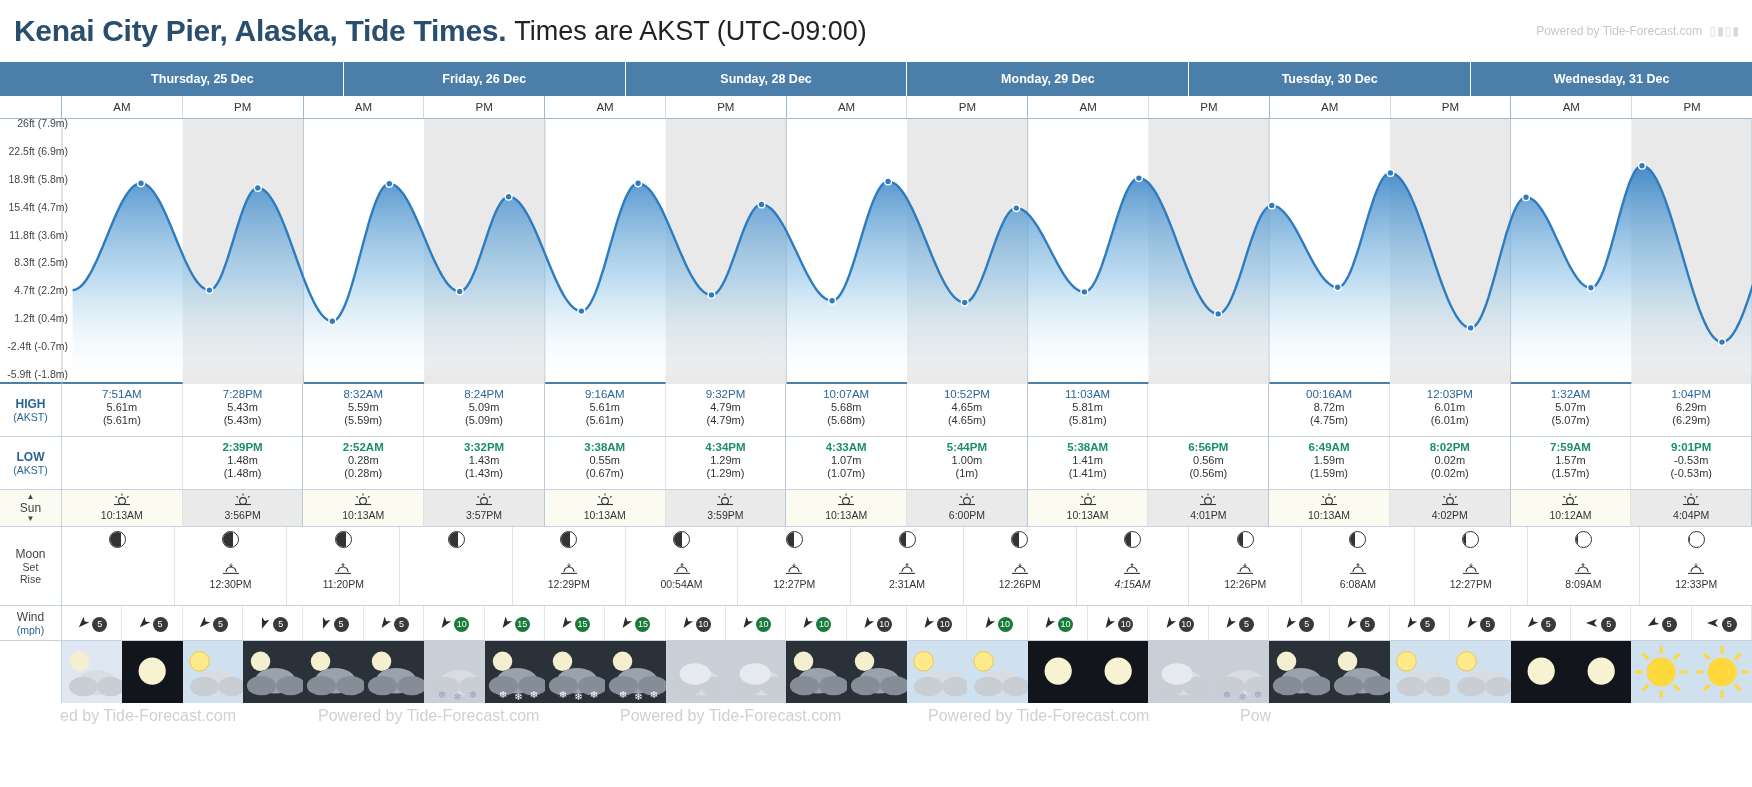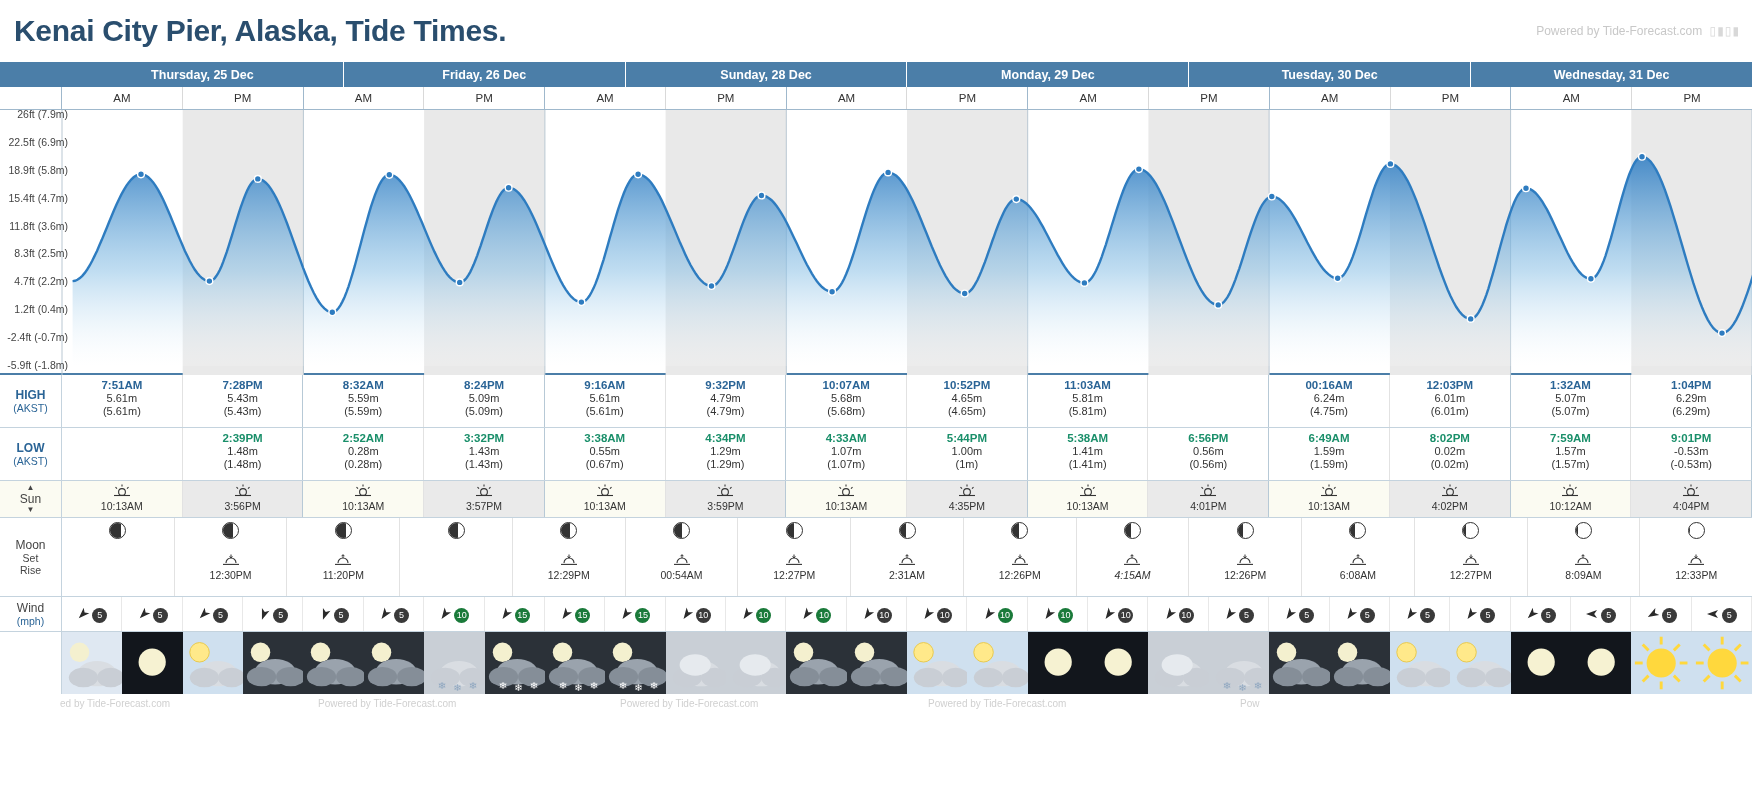--- a/index.html
+++ b/index.html
@@ -14,21 +14,21 @@
   #app { position:relative; width:1752px; height:787px; }
 
   
   .header { height:62px; display:flex; align-items:center; padding:0 14px; position:relative; }
   .title-main { font-size:30px; font-weight:bold; color:#2a4e6e; letter-spacing:-0.3px; }
   .title-sub { font-size:27px; color:#222; margin-left:8px; font-weight:normal; }
   .powered-head { position:absolute; right:12px; top:24px; font-size:12px; color:#c8c8c8; }
   .powered-head .bars { display:inline-block; margin-left:4px; letter-spacing:1px; color:#d8d8d8; }
 
   
-  .dayrow { display:flex; height:25px; background:#4b7ea8; }
+  .dayrow { display:flex; height:34px; background:#4b7ea8; }
   .daycell { flex:1 1 0; color:#fff; font-size:12.5px; font-weight:bold;
              display:flex; align-items:center; justify-content:center;
              border-right:1px solid #ffffff; }
   .daycell:last-child { border-right:none; }
 
   .ampmrow { display:flex; height:23px; background:#ffffff; border-bottom:1px solid #9fb8cc; }
   .ampmcell { flex:1 1 0; font-size:11.5px; color:#333;
               display:flex; align-items:center; justify-content:center;
               border-right:1px solid #d9d9d9; }
   .ampmcell.dayend { border-right:1px solid #9fb8cc; }
@@ -44,21 +44,21 @@
   .rowlabel { width:62px; flex:0 0 62px; display:flex; flex-direction:column;
               align-items:center; justify-content:center; font-size:12px;
               color:#2a6496; font-weight:bold; border-right:1px solid #c4d3de; }
   .rowlabel .sub { font-weight:normal; font-size:10.5px; color:#2a6496; }
   .rowlabel.grey { color:#444; font-weight:normal; font-size:12px; }
   .cells { flex:1 1 auto; display:flex; }
   .cell { flex:1 1 0; text-align:center; font-size:11px; line-height:13px;
           padding:4px 1px; border-right:1px solid #e2e2e2; min-height:52px; }
   .cell:last-child { border-right:none; }
   .cell.dayend { border-right:1px solid #b7c9d6; }
-  .high .t { color:#2a6496; font-weight:bold; font-size:11.5px; }
+  .high .t { color:#2a6496; font-weight:normal; font-size:11.5px; }
   .low .t { color:#1a8f6a; font-weight:bold; font-size:11.5px; }
   .cell .v { color:#333; }
 
   
   .sunrow { background:#fbfbf2; }
   .sunrow .cell { min-height:34px; padding-top:3px; }
   .sunrow .cell.shade { background:#eaeaea; }
   .moonrow .cell { min-height:78px; padding-top:4px; }
   .icon-sm { font-size:14px; line-height:15px; }
   .tsmall { font-size:10.5px; color:#333; }
@@ -67,33 +67,34 @@
   .windrow .cell { min-height:34px; padding-top:6px; display:flex; align-items:center; justify-content:center; gap:3px; }
   .wbadge { display:inline-block; width:15px; height:15px; border-radius:50%;
             color:#fff; font-size:9px; line-height:15px; text-align:center; }
 
   
   .wxrow { display:flex; height:62px; }
   .wxrow .rowlabel { border-right:1px solid #c4d3de; }
   .wxcell { flex:1 1 0; position:relative; overflow:hidden; }
 
   .footer { height:24px; position:relative; background:#fff; }
-  .footer .pw { position:absolute; top:4px; font-size:10px; color:#d0d0d0; }
+  .footer .pw { position:absolute; top:4px; font-size:16px; color:#d0d0d0; }
 
   .moon-ico { display:inline-block; width:17px; height:17px; border-radius:50%;
               border:1.5px solid #333; position:relative; overflow:hidden; vertical-align:middle;}
   .moon-ico i { position:absolute; top:-2px; bottom:-2px; background:#333; }
 </style>
 </head>
 <body>
 
 <div id="app">
 
   <div class="header">
     <span class="title-main">Kenai City Pier, Alaska, Tide Times.</span>
+    <span class="title-sub">Times are AKST (UTC-09:00)</span>
     <span class="powered-head">
       <span>Powered by Tide-Forecast.com</span>
       <span class="bars">▯▮▯▮</span>
     </span>
   </div>
 
   <div class="dayrow" id="dayrow">
       <div style="width: 62px; flex: 0 0 62px; background: rgb(75, 126, 168);"></div>
       <div class="daycell">
         <span>Thursday, 25 Dec</span>
@@ -250,21 +251,21 @@
           <div class="v">(4.65m)</div>
         </div>
         <div class="cell ">
           <div class="t">11:03AM</div>
           <div class="v">5.81m</div>
           <div class="v">(5.81m)</div>
         </div>
         <div class="cell dayend"></div>
         <div class="cell ">
           <div class="t">00:16AM</div>
-          <div class="v">6.24m</div>
+          <div class="v">8.72m</div>
           <div class="v">(4.75m)</div>
         </div>
         <div class="cell dayend">
           <div class="t">12:03PM</div>
           <div class="v">6.01m</div>
           <div class="v">(6.01m)</div>
         </div>
         <div class="cell ">
           <div class="t">1:32AM</div>
           <div class="v">5.07m</div>
@@ -431,21 +432,21 @@
           <div class="tsmall">10:13AM</div>
         </div>
         <div class="cell dayend shade">
           <div class="icon-sm"><svg width="18" height="13" viewBox="0 0 18 13">
               <circle cx="9" cy="8" r="3.4" fill="none" stroke="#333" stroke-width="1.1"></circle>
               <line x1="1" y1="11.5" x2="17" y2="11.5" stroke="#333" stroke-width="1.1"></line>
               <line x1="9" y1="0.6" x2="9" y2="2.6" stroke="#333" stroke-width="1.1"></line>
               <line x1="2.5" y1="3.2" x2="4" y2="4.6" stroke="#333" stroke-width="1.1"></line>
               <line x1="15.5" y1="3.2" x2="14" y2="4.6" stroke="#333" stroke-width="1.1"></line>
             </svg></div>
-          <div class="tsmall">4:35PM</div>
+          <div class="tsmall">6:00PM</div>
         </div>
         <div class="cell ">
           <div class="icon-sm"><svg width="18" height="13" viewBox="0 0 18 13">
               <circle cx="9" cy="8" r="3.4" fill="none" stroke="#333" stroke-width="1.1"></circle>
               <line x1="1" y1="11.5" x2="17" y2="11.5" stroke="#333" stroke-width="1.1"></line>
               <line x1="9" y1="0.6" x2="9" y2="2.6" stroke="#333" stroke-width="1.1"></line>
               <line x1="2.5" y1="3.2" x2="4" y2="4.6" stroke="#333" stroke-width="1.1"></line>
               <line x1="15.5" y1="3.2" x2="14" y2="4.6" stroke="#333" stroke-width="1.1"></line>
             </svg></div>
           <div class="tsmall">10:13AM</div>

